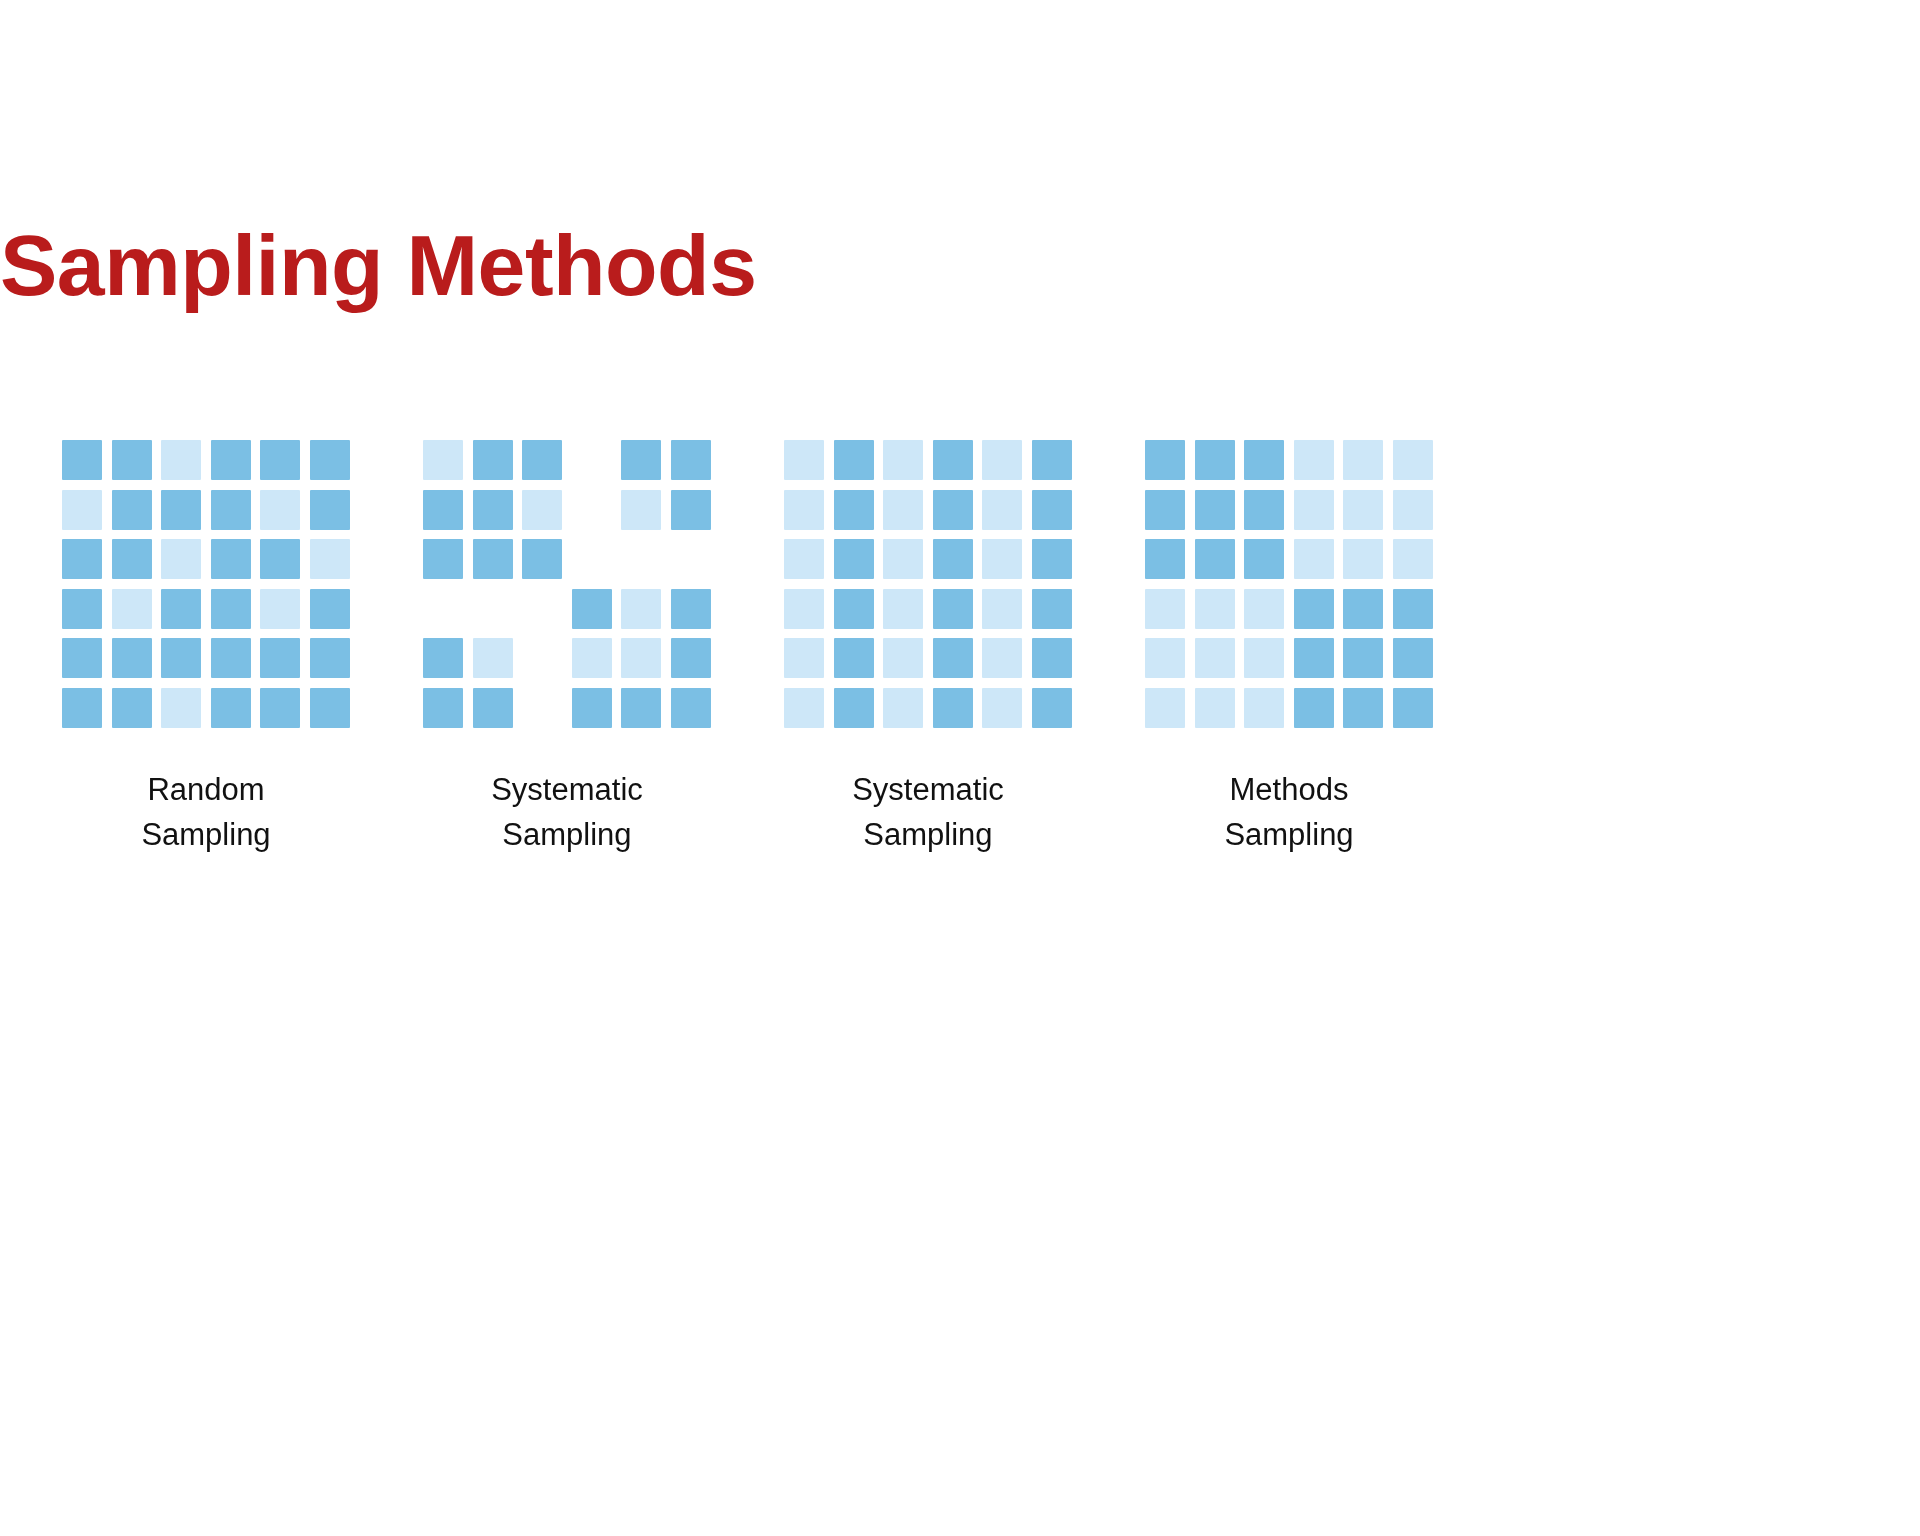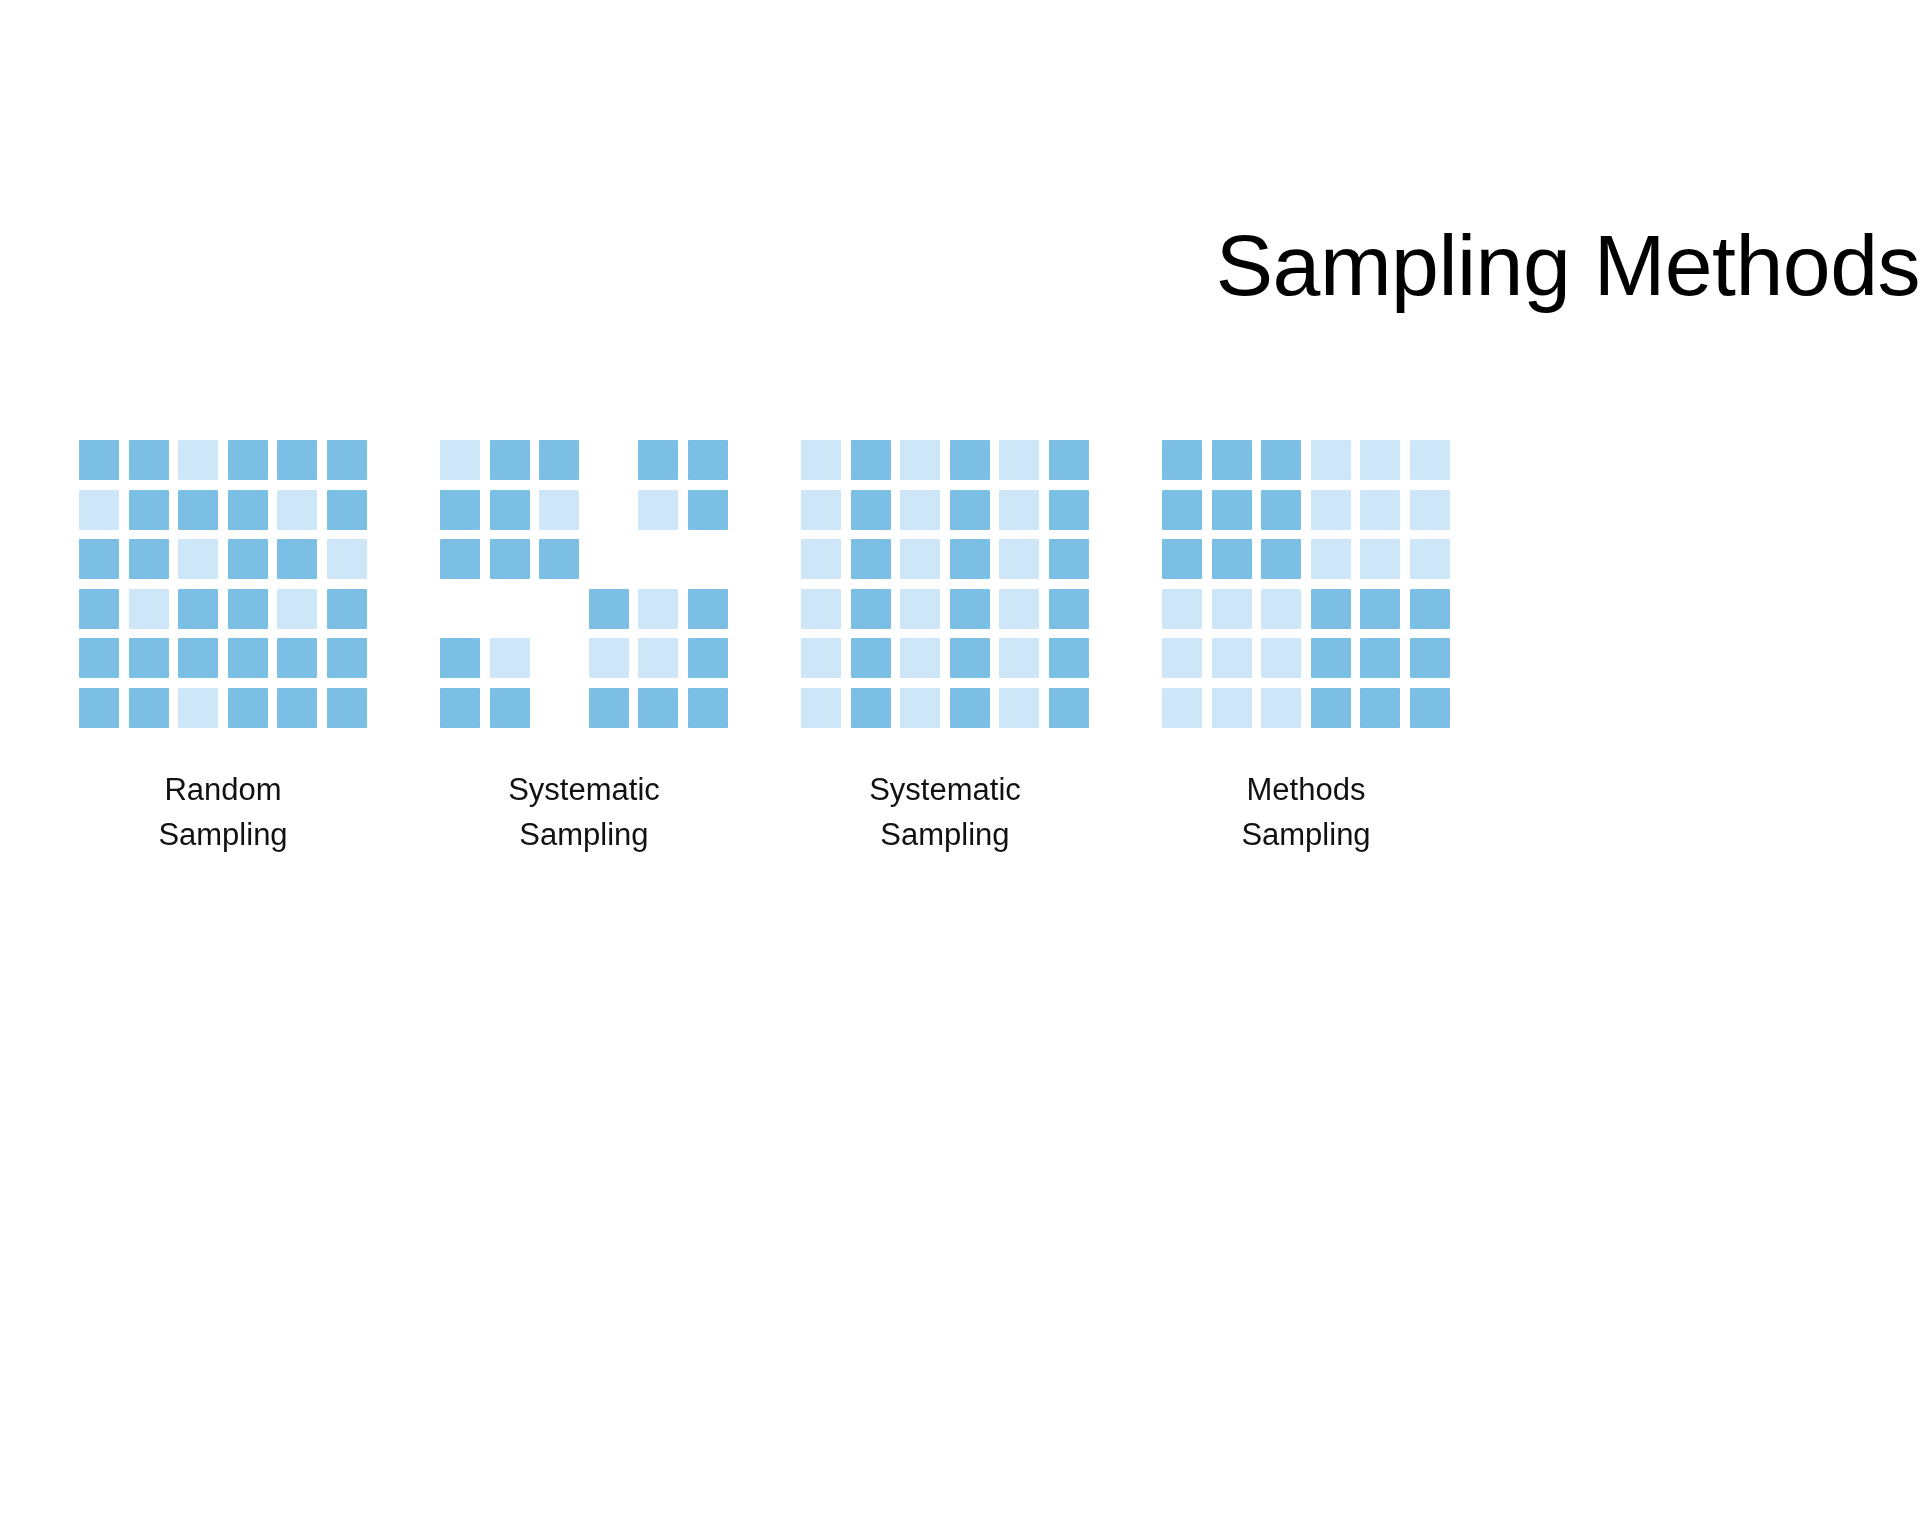--- a/index.html
+++ b/index.html
@@ -21,39 +21,39 @@
     height: 1536px;
     background: #ffffff;
   }
 
   
   .title {
     position: absolute;
     top: 162px;
     left: 0;
     width: 1920px;
-    text-align: right;
+    text-align: left;
     font-size: 86px;
-    font-weight: 400;
+    font-weight: 700;
     letter-spacing: -0.5px;
-    color: #000000;
+    color: #b91c1c;
     line-height: 1.05;
     white-space: nowrap;
   }
 
   
   .panels {
     position: absolute;
     top: 440px;
     left: 0;
     width: 1920px;
     display: flex;
     justify-content: flex-start;
     align-items: flex-start;
-    padding-left: 78px;
+    padding-left: 61px;
     box-sizing: border-box;
   }
 
   .panel {
     width: 290px;
     margin-right: 71px;
     display: flex;
     flex-direction: column;
     align-items: center;
   }

